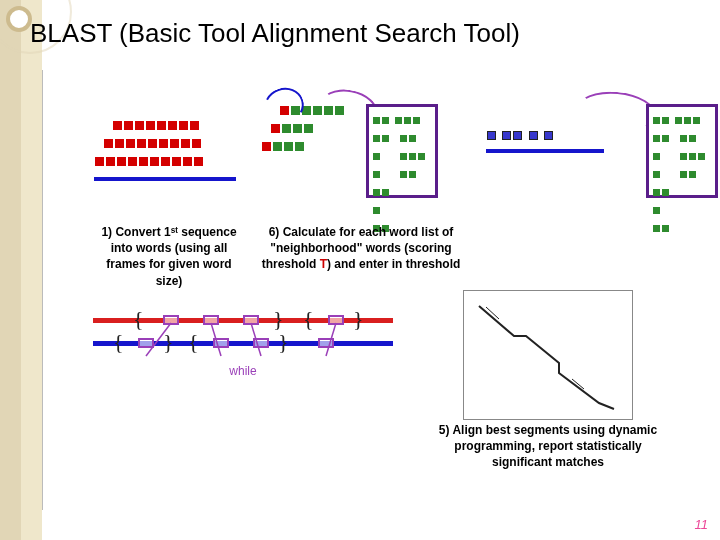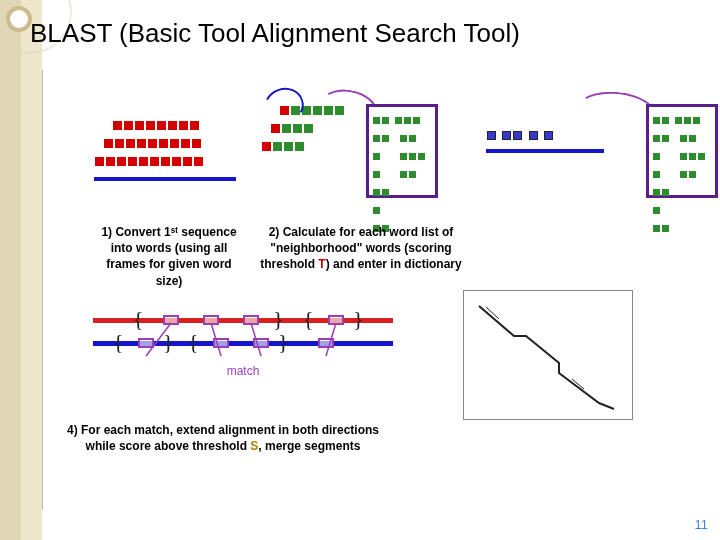--- a/index.html
+++ b/index.html
@@ -96,22 +96,23 @@
   .s5 { position: absolute; left: 420px; top: -20px; width: 170px; height: 130px; border: 1px solid #888; background: #fff; }
 
   .arc { position: absolute; border: 2px solid; border-radius: 50%; border-bottom-color: transparent !important; border-left-color: transparent !important; }
   .arc-blue { border-color: #1515cc; }
   .arc-purple { border-color: #9a3fb8; }
 
   .pagenum {
     position: absolute;
     right: 12px;
     bottom: 8px;
-    color: #3b82f6;
+    color: #ec4899;
     font-size: 13px;
+    font-style: italic;
   }
 </style>
 </head>
 <body>
 
 <div class="side-decoration"></div>
 
 <div class="title">
   <span class="bold">BLAST (</span><span>Basic Tool Alignment Search Tool)</span>
 </div>
@@ -154,21 +155,21 @@
       <div><span class="sq grn"></span><span class="sq grn"></span>&nbsp;&nbsp;<span class="sq grn"></span><span class="sq grn"></span></div>
       <div><span class="sq grn"></span>&nbsp;&nbsp;&nbsp;&nbsp;<span class="sq grn"></span><span class="sq grn"></span><span class="sq grn"></span></div>
       <div><span class="sq grn"></span>&nbsp;&nbsp;&nbsp;&nbsp;<span class="sq grn"></span><span class="sq grn"></span></div>
       <div><span class="sq grn"></span><span class="sq grn"></span></div>
       <div><span class="sq grn"></span></div>
       <div><span class="sq grn"></span><span class="sq grn"></span></div>
     </div>
 
     <div class="step cap1">1) Convert 1ˢᵗ sequence into words (using all frames for given word size)</div>
     <div class="step cap2">
-      <span>2) Calculate for each word list of "neighborhood" words (scoring threshold </span><span class="t-threshold">T</span><span>) and enter in dictionary</span>
+      <span>6) Calculate for each word list of "neighborhood" words (scoring threshold </span><span class="t-threshold">T</span><span>) and enter in threshold</span>
     </div>
   </div>
 
   <div class="row2">
 
     <div class="s4">
       <div class="seq-line rl">
         <span class="bracket" style="left:40px">{</span>
         <span class="match-box" style="left:70px"></span>
         <span class="match-box" style="left:110px"></span>
@@ -187,31 +188,29 @@
         <span class="match-box" style="left:160px"></span>
         <span class="bracket" style="left:185px">}</span>
         <span class="match-box" style="left:225px"></span>
       </div>
       <svg style="position:absolute; left:0; top:18px; width:300px; height:45px">
         <line x1="78" y1="5" x2="53" y2="38" stroke="#9a3fb8" stroke-width="1.5"></line>
         <line x1="118" y1="5" x2="128" y2="38" stroke="#9a3fb8" stroke-width="1.5"></line>
         <line x1="158" y1="5" x2="168" y2="38" stroke="#9a3fb8" stroke-width="1.5"></line>
         <line x1="243" y1="5" x2="233" y2="38" stroke="#9a3fb8" stroke-width="1.5"></line>
       </svg>
-      <div class="merged">match</div>
+      <div class="merged">while</div>
     </div>
 
     <div class="s5">
       <svg width="168" height="128" viewBox="0 0 168 128">
         <path d="M 15 15 L 50 45 L 62 45 L 95 72 L 95 82 L 135 112 L 150 118" stroke="#222" stroke-width="2" fill="none"></path>
         <path d="M 22 16 L 35 28" stroke="#222" stroke-width="1"></path>
         <path d="M 108 88 L 120 98" stroke="#222" stroke-width="1"></path>
       </svg>
     </div>
 
-    <div class="step cap4">
-      <span>4) For each match, extend alignment in both directions while score above threshold </span><span class="s-threshold">S</span><span>, merge segments</span>
-    </div>
+    <div class="step cap5">5) Align best segments using dynamic programming, report statistically significant matches</div>
   </div>
 
 </div>
 
 <div class="pagenum">11</div>
 
 </body></html>

